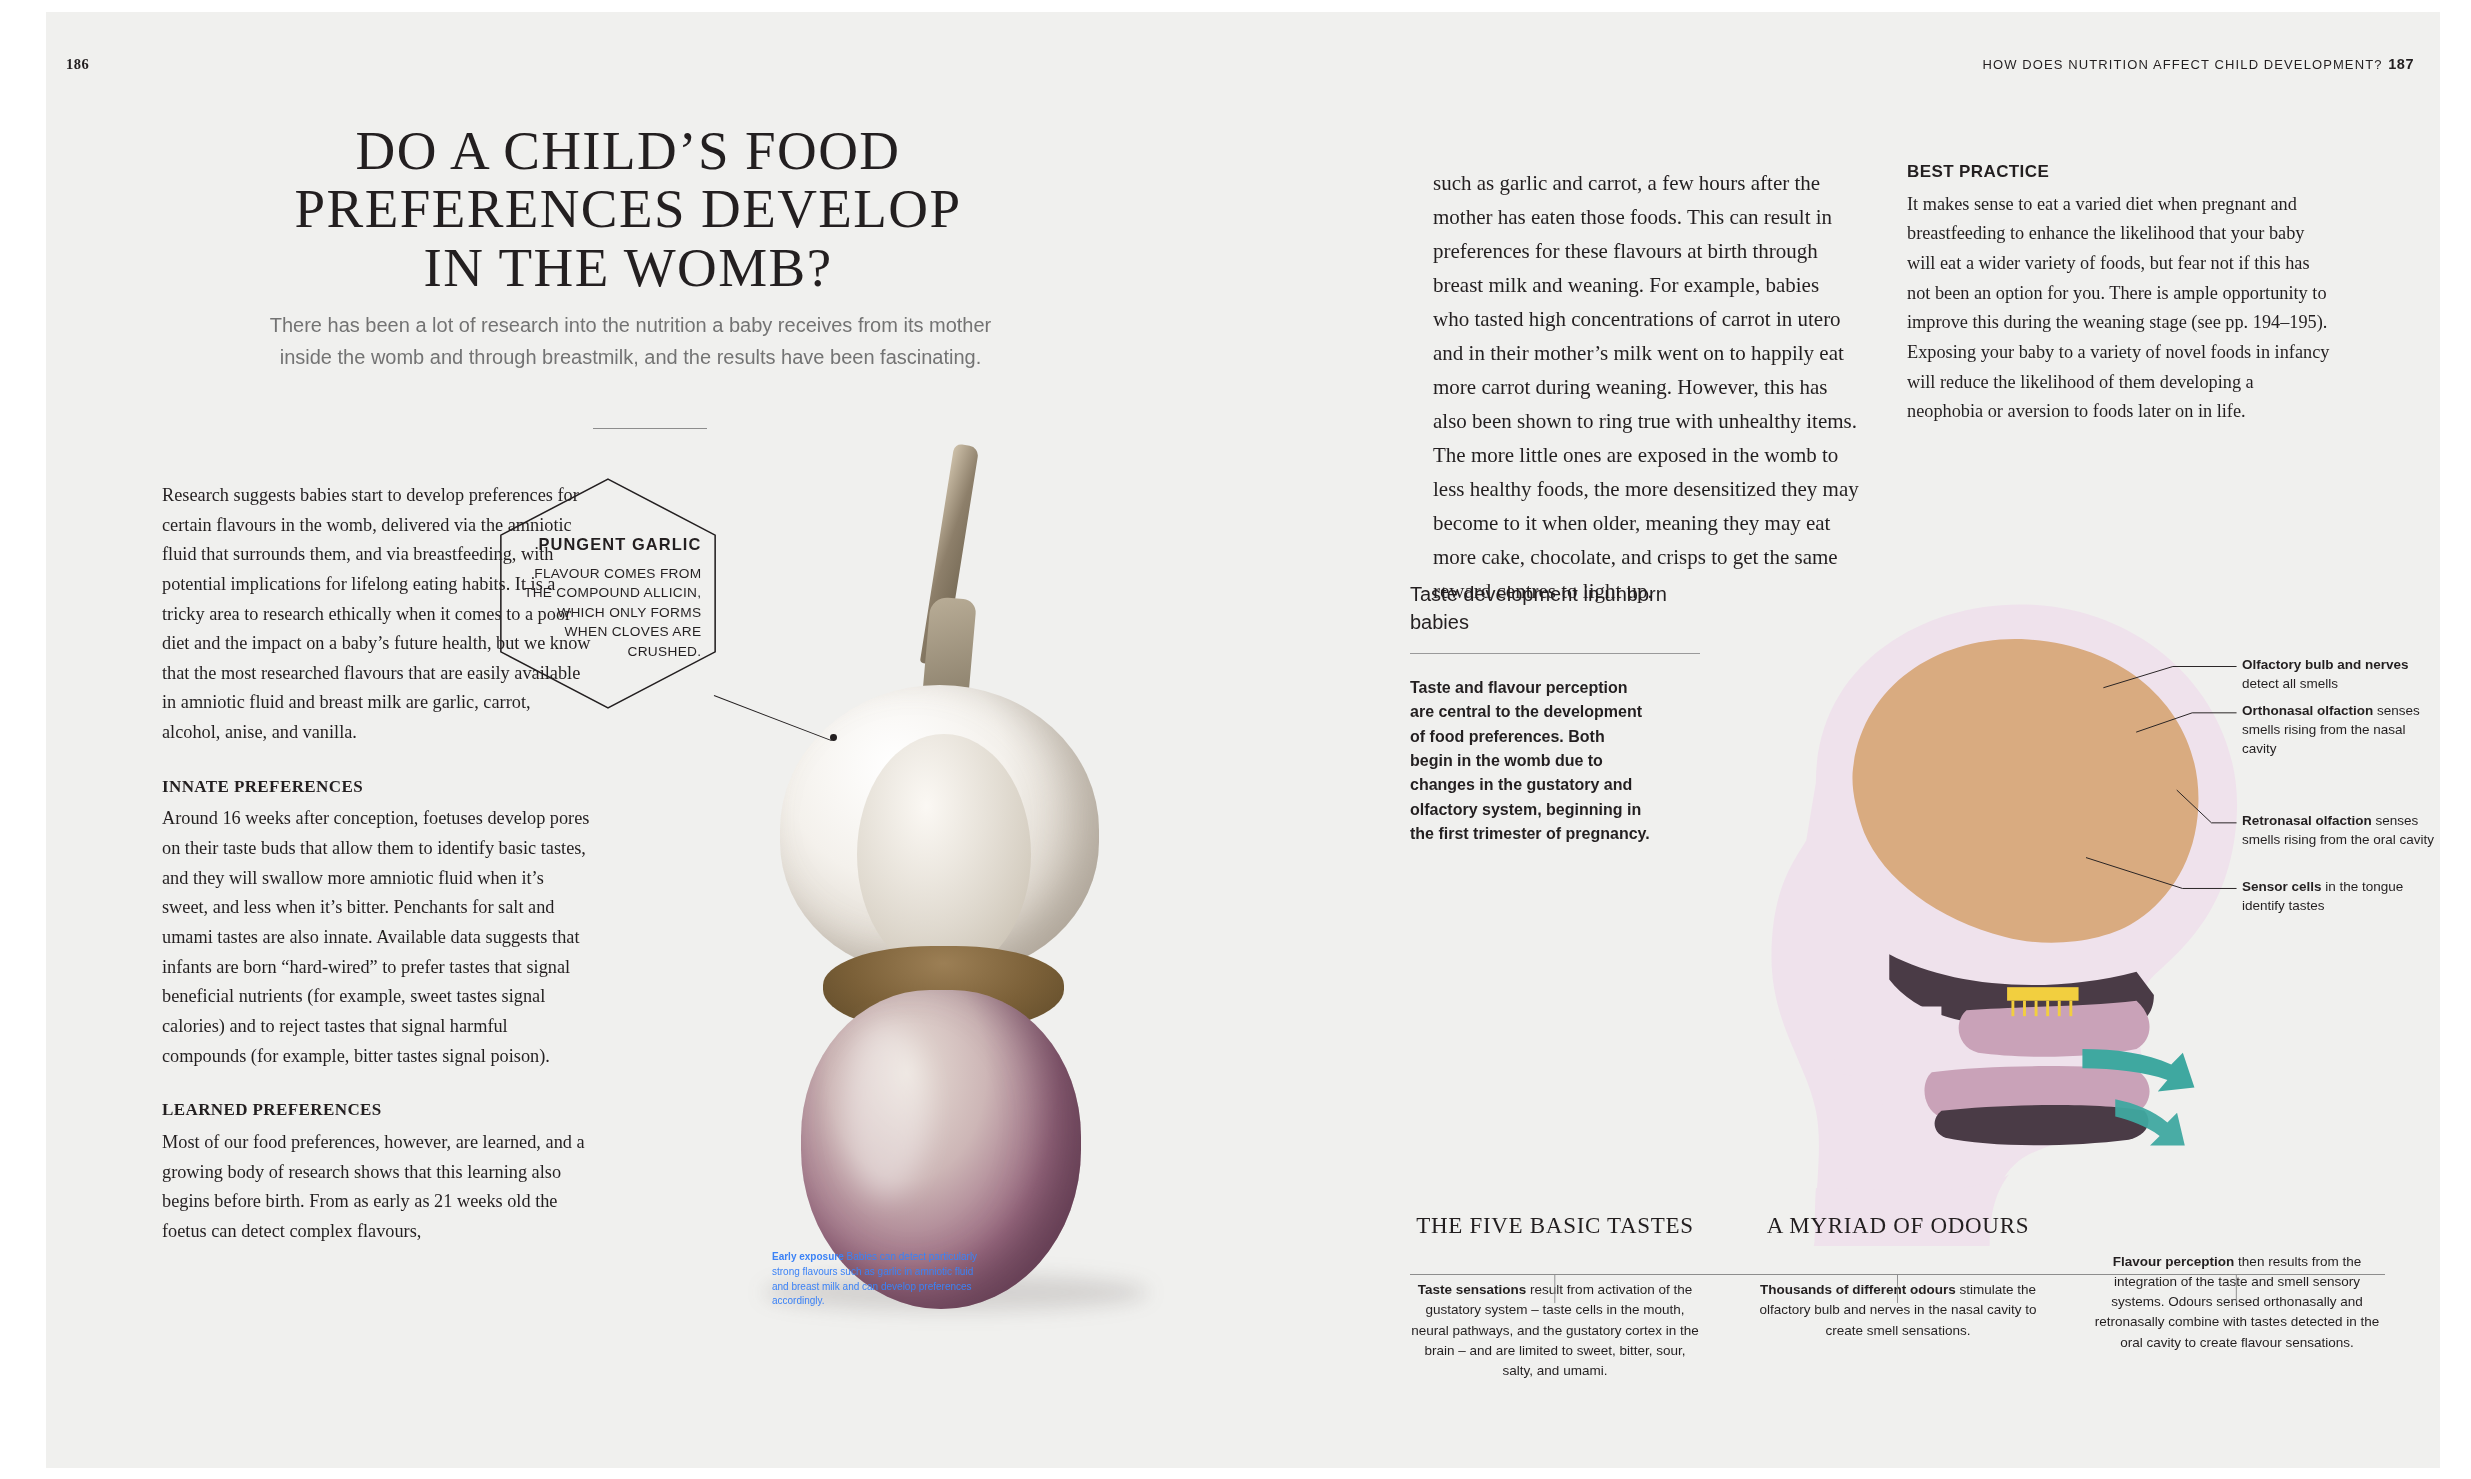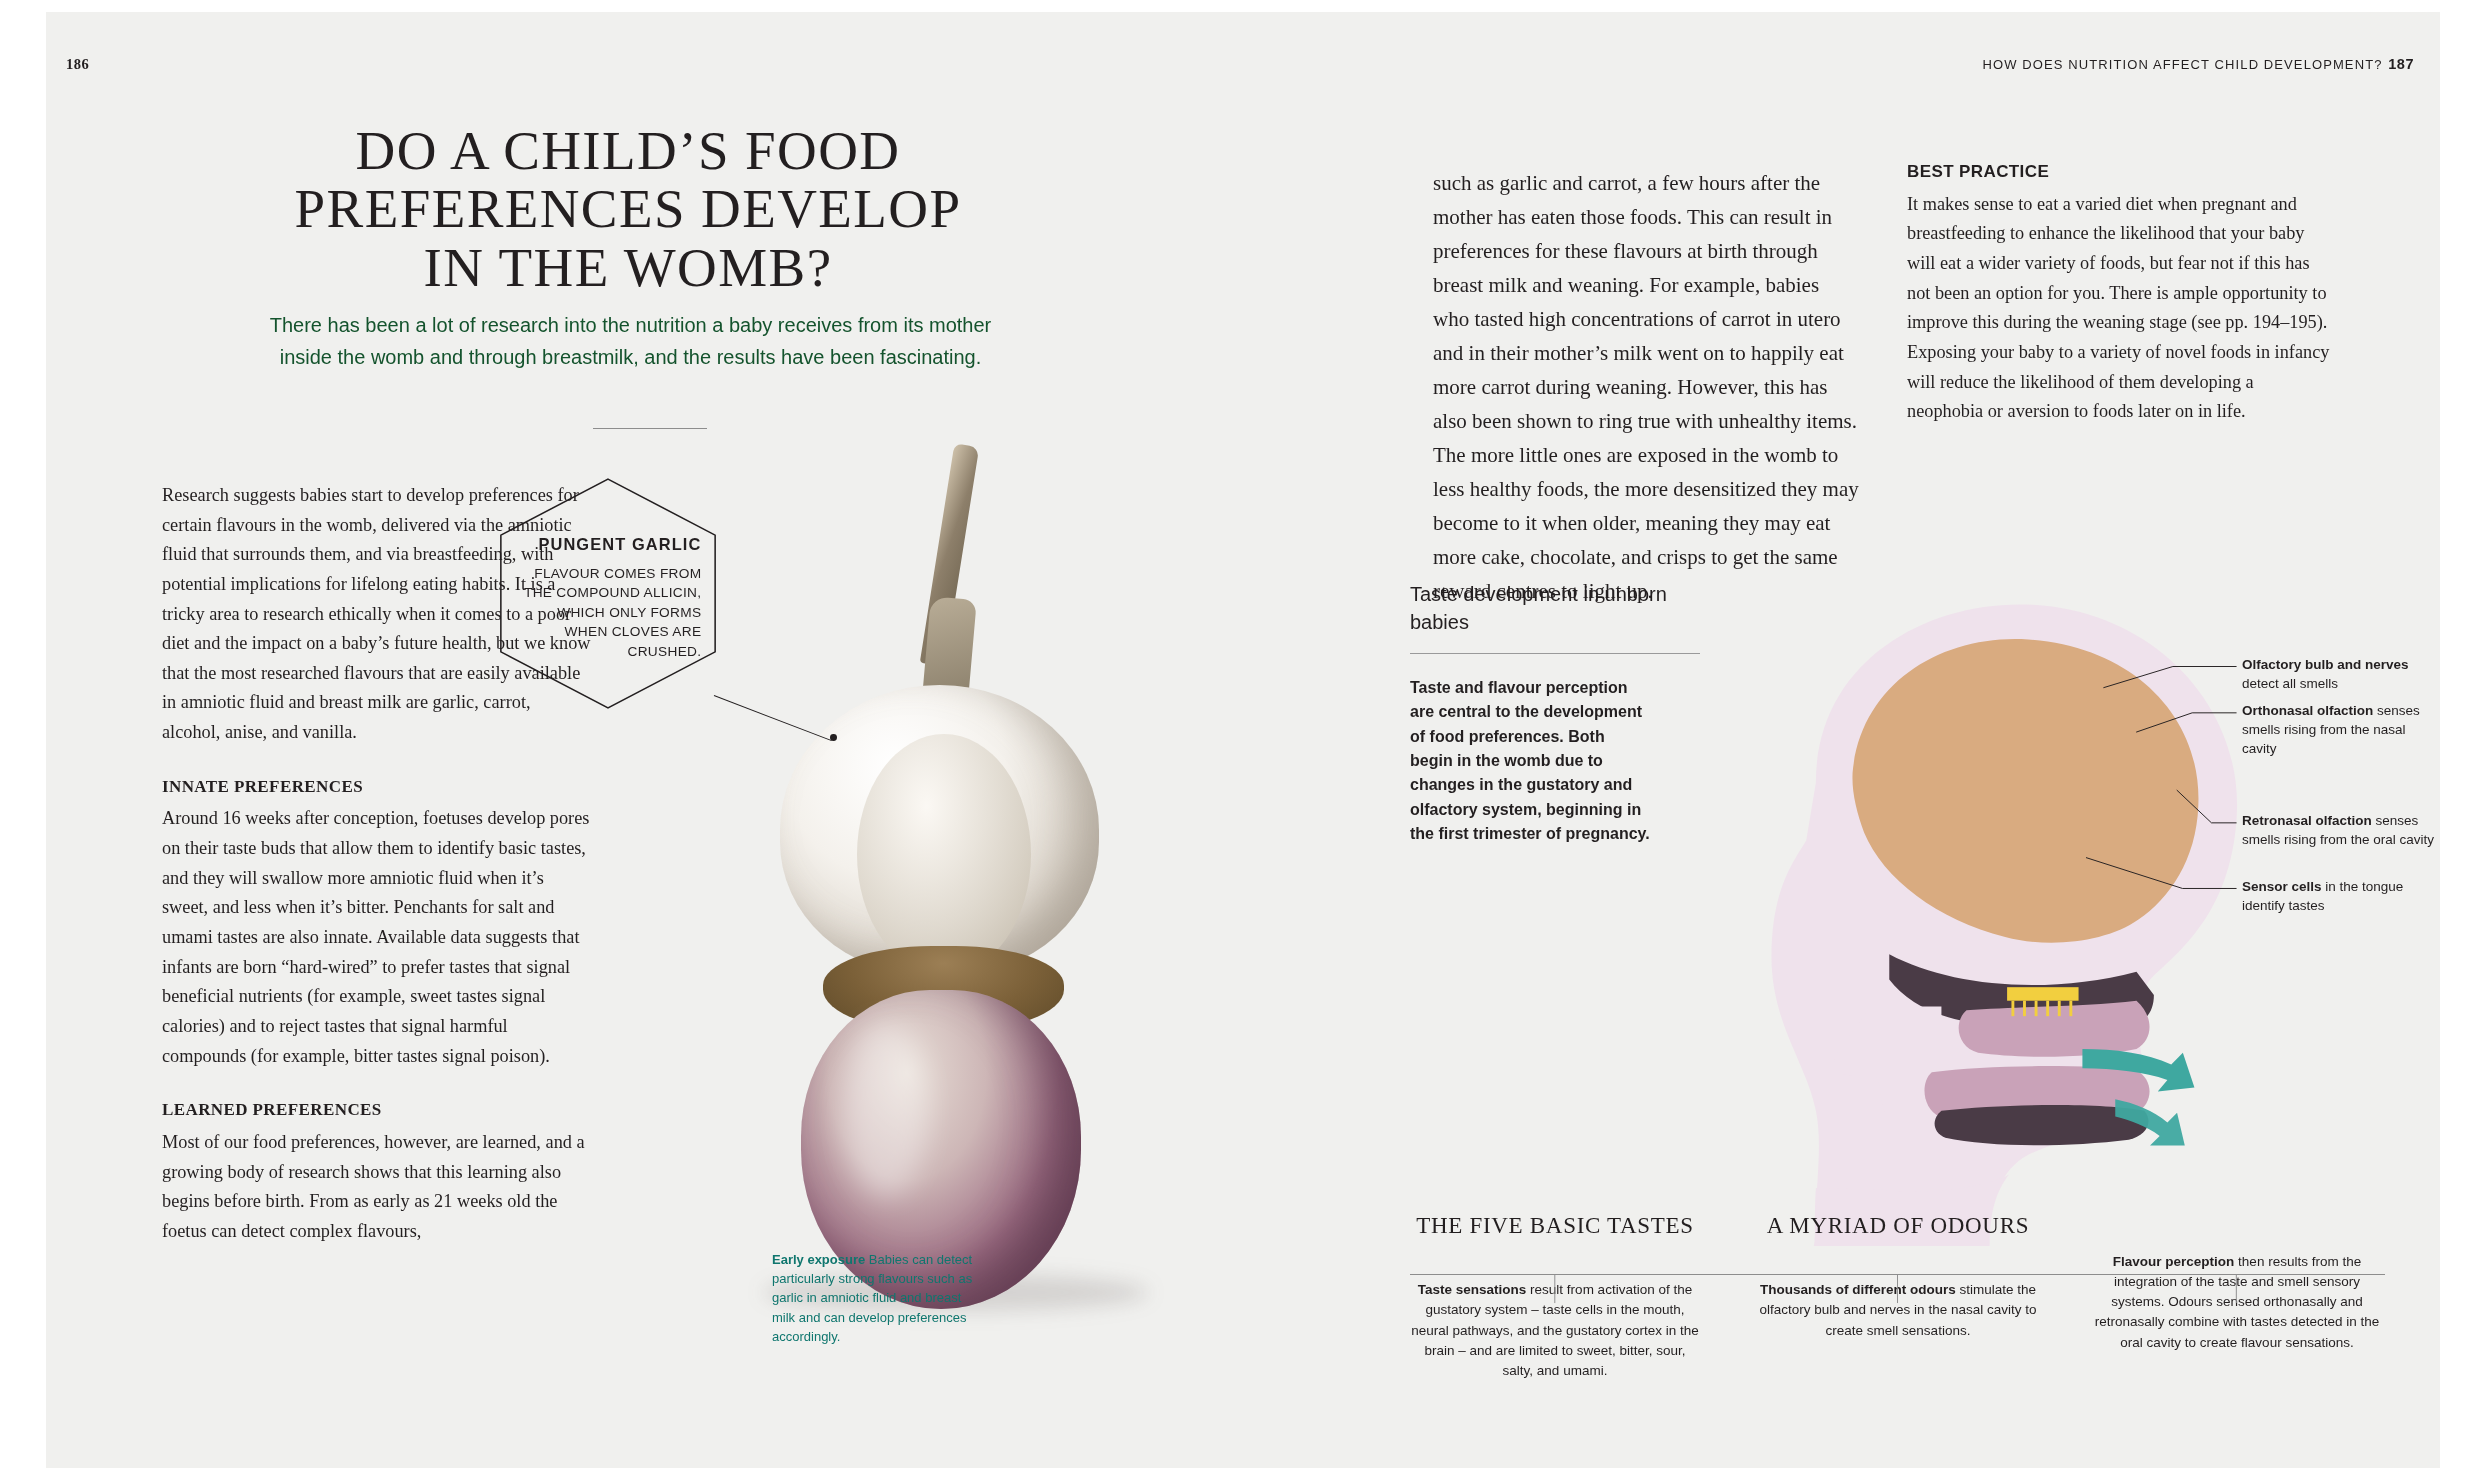--- a/index.html
+++ b/index.html
@@ -7,21 +7,21 @@
   .spread{position:relative;width:2472px;height:1479px;background:#ffffff;}
   .page{position:absolute;top:11.6px;left:46px;width:2394px;height:1456px;background:#f0f0ee;}
 
   
   .folio-left{position:absolute;left:66px;top:56px;font-family:"Liberation Serif",serif;font-size:14.5px;letter-spacing:0.5px;font-weight:bold;color:#231f20;}
   .runhead-right{position:absolute;right:58px;top:56px;font-family:"Liberation Sans",sans-serif;font-size:13px;letter-spacing:1.1px;color:#231f20;}
   .runhead-right .folio{font-family:Liberation Sans, sans-serif;font-weight:bold;font-size:14.5px;letter-spacing:0.5px;margin-left:5.8px;}
 
   
   .headline{position:absolute;left:290px;top:122px;width:676px;text-align:center;font-family:"Liberation Serif",serif;font-size:55px;line-height:1.06;letter-spacing:1.4px;font-weight:400;color:#231f20;}
-  .standfirst{position:absolute;left:249px;top:309px;width:763px;text-align:center;font-family:"Liberation Sans",sans-serif;font-size:20px;line-height:1.6;color:#14532d;}
+  .standfirst{position:absolute;left:249px;top:309px;width:763px;text-align:center;font-family:"Liberation Sans",sans-serif;font-size:20px;line-height:1.6;color:#737373;}
   .rule-center{position:absolute;left:593px;top:428px;width:114px;height:1px;background:#8d8d8d;}
 
   
   .col-left{position:absolute;left:162px;top:481px;width:430px;}
   .col-left p{margin:0 0 0 0;font-family:"Liberation Serif",serif;font-size:18.3px;line-height:1.62;color:#231f20;text-align:left;}
   .subhead{font-family:Liberation Serif, serif;font-weight:bold;font-size:17px;letter-spacing:0.4px;margin:29px 0 7.7px 0;color:#231f20;}
 
   
   .hex-wrap{position:absolute;left:497px;top:475px;width:222px;height:237px;}
   .hex-wrap svg{position:absolute;left:0;top:0;}
@@ -35,21 +35,21 @@
   .garlic{position:absolute;left:618px;top:444px;width:599px;height:792px;}
   .g-stem{position:absolute;left:319px;top:0px;width:25px;height:222px;background:linear-gradient(100deg,#cfc2ab 0%,#8d7f6a 45%,#6f6450 100%);transform:rotate(9deg);border-radius:7.7px 9.7px 3.9px 3.9px;}
   .g-stem2{position:absolute;left:307px;top:154px;width:46px;height:135px;background:linear-gradient(160deg,#b9ad97,#7e735f);transform:rotate(5deg);border-radius:17.4px 13.5px 7.7px 7.7px;}
   .g-bulb{position:absolute;left:162px;top:241px;width:319px;height:290px;border-radius:50% 50% 46% 46%;background:radial-gradient(ellipse at 36% 28%,#ffffff 0%,#f4f1ec 38%,#ddd6cc 68%,#b9b0a3 100%);box-shadow:inset -27px -17.4px 42px rgba(120,110,95,.35);}
   .g-bulb2{position:absolute;left:239px;top:290px;width:174px;height:241px;border-radius:50%;background:radial-gradient(ellipse at 40% 30%,#fbf8f3,#cfc7b9 80%);opacity:.85;}
   .g-roots{position:absolute;left:205px;top:502px;width:241px;height:87px;background:radial-gradient(ellipse at 50% 20%,#9c7f55 0%,#7b6038 55%,#5d4928 100%);border-radius:45% 45% 50% 50%;filter:blur(0.4px);}
   .g-onion{position:absolute;left:183px;top:546px;width:280px;height:319px;border-radius:46% 46% 50% 50%;background:radial-gradient(ellipse at 38% 26%,#e7ddd6 0%,#cdb6b6 32%,#9c6c82 62%,#6e4259 100%);box-shadow:inset -29px -21px 48px rgba(60,30,50,.45);}
   .g-onion-hl{position:absolute;left:224px;top:579px;width:87px;height:174px;border-radius:50%;background:rgba(255,255,255,.35);filter:blur(13.5px);}
   .g-shadow{position:absolute;left:145px;top:830px;width:386px;height:37px;border-radius:50%;background:rgba(90,80,80,.18);filter:blur(9.7px);}
 
-  .caption{position:absolute;left:772px;top:1250px;width:208px;font-family:"Liberation Sans",sans-serif;font-size:13px;line-height:1.48;color:#0f766e;}
+  .caption{position:absolute;left:772px;top:1250px;width:208px;font-family:"Liberation Sans",sans-serif;font-size:10px;line-height:1.48;color:#3b82f6;}
   .caption b{font-weight:bold;}
 
   
   .col-mid{position:absolute;left:1429px;top:162px;width:434px;}
   .col-mid p{margin:4px;font-family:"Liberation Serif",serif;font-size:21px;line-height:1.62;}
   .col-right{position:absolute;left:1907px;top:162px;width:425px;}
   .col-right p{margin:0;font-family:"Liberation Serif",serif;font-size:18.3px;line-height:1.62;}
   .bp-head{font-family:"Liberation Sans",sans-serif;font-weight:bold;font-size:17px;letter-spacing:0.4px;margin:0 0 7.7px 0;}
 
   

